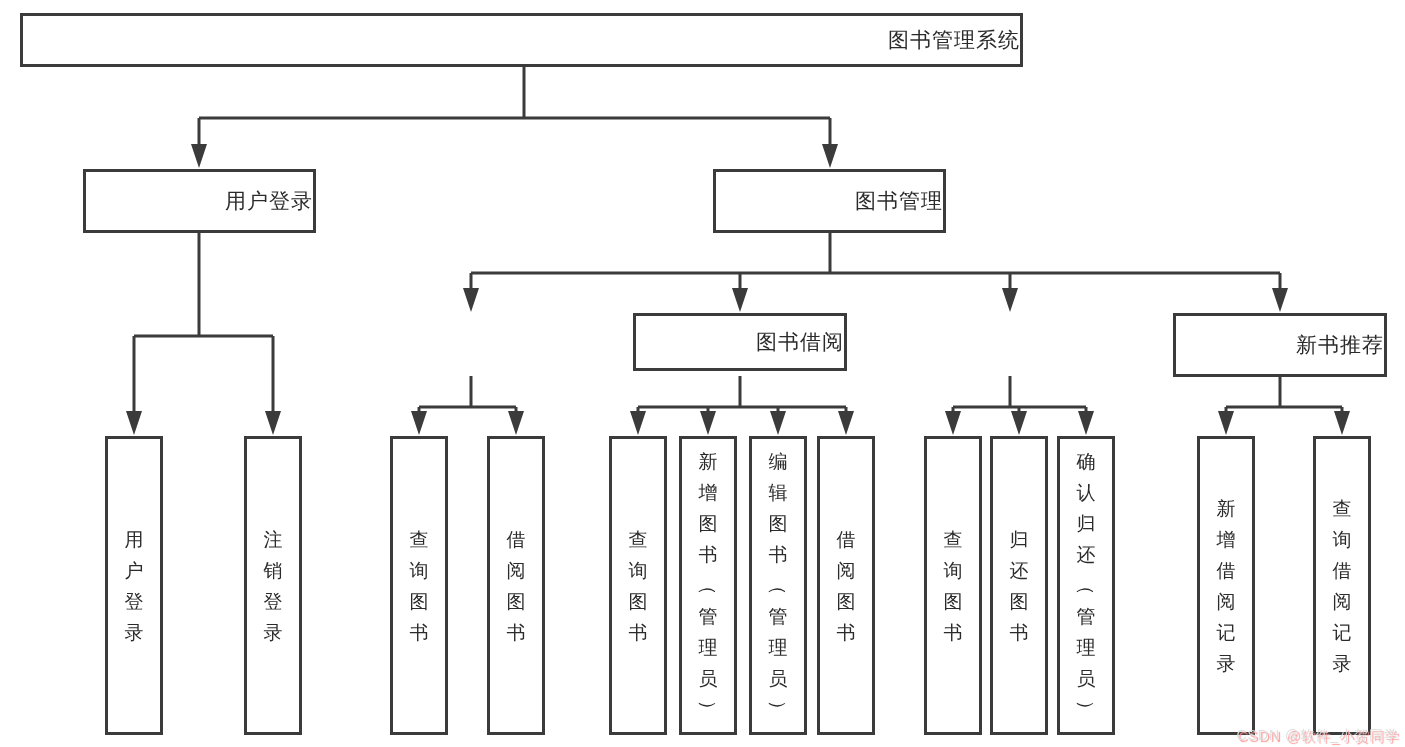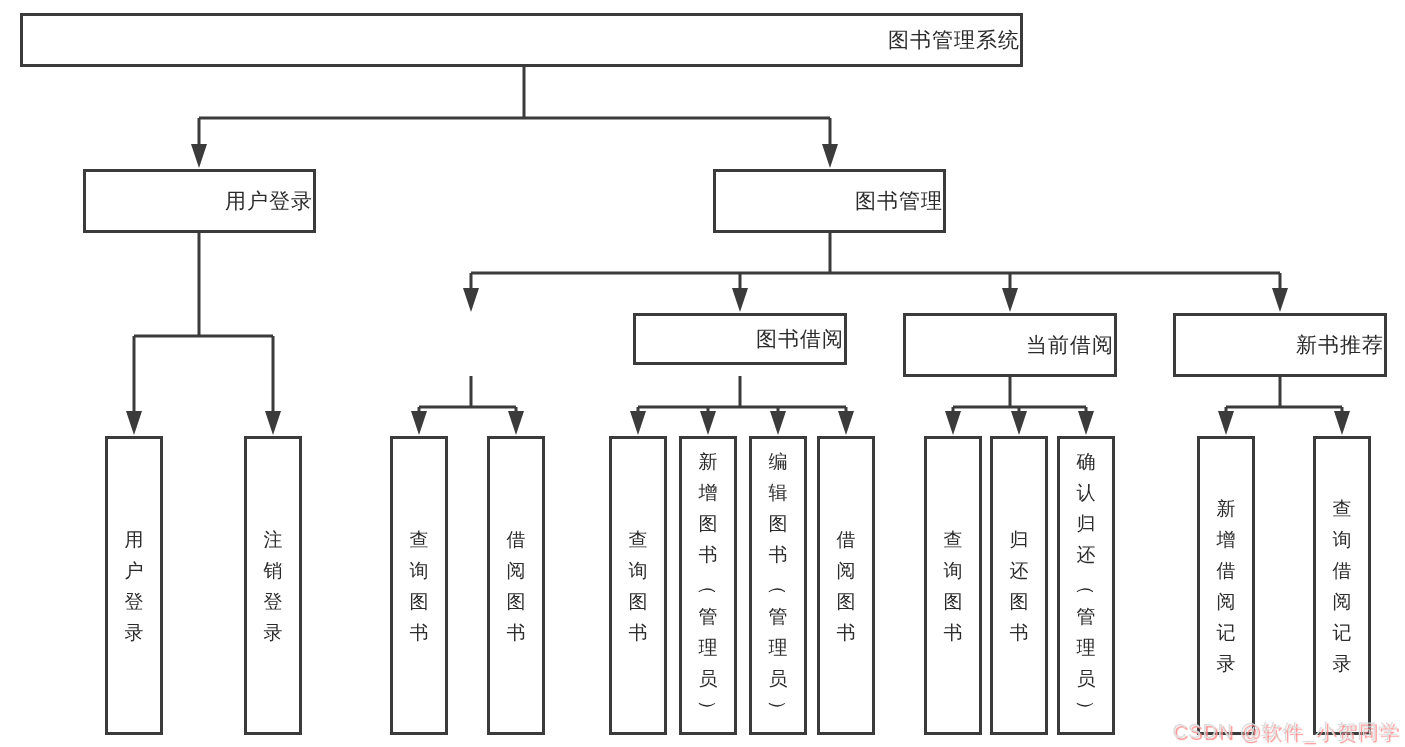--- a/index.html
+++ b/index.html
@@ -46,21 +46,21 @@
     height: 31px;
     line-height: 31px;
     width: 26px;
     text-align: center;
   }
   .vch.rot { transform: rotate(90deg); }
   #watermark {
     position: absolute;
     right: 6px;
     bottom: 2px;
-    font-size: 20px;
+    font-size: 14px;
     letter-spacing: 1px;
     color: #dcdcdc;
     text-shadow: 2px 2px 1px #ff8d8d;
     opacity: 0.95;
     z-index: 5;
     white-space: nowrap;
   }
 </style>
 </head>
 <body>
@@ -161,25 +161,22 @@
     <span>图书管理系统</span>
   </div>
 
   <div class="hbox" style="left:83px; top:169px; width:233px; height:64px;">
     <span>用户登录</span>
   </div>
   <div class="hbox" style="left:713px; top:169px; width:233px; height:64px;">
     <span>图书管理</span>
   </div>
 
-  <div class="hbox" style="left:633px; top:313px; width:214px; height:52px;">
+  <div class="hbox" style="left:633px; top:313px; width:214px; height:58px;">
     <span>图书借阅</span>
-  </div>
-  <div class="hbox" style="left:903px; top:313px; width:214px; height:64px;">
-    <span>当前借阅</span>
   </div>
   <div class="hbox" style="left:1173px; top:313px; width:214px; height:64px;">
     <span>新书推荐</span>
   </div>
 
   <div class="vbox" style="left:105px; top:436px; width:58px; height:299px;">
     <span class="vlabel">
         <span class="vch">用</span>
         <span class="vch">户</span>
         <span class="vch">登</span>

